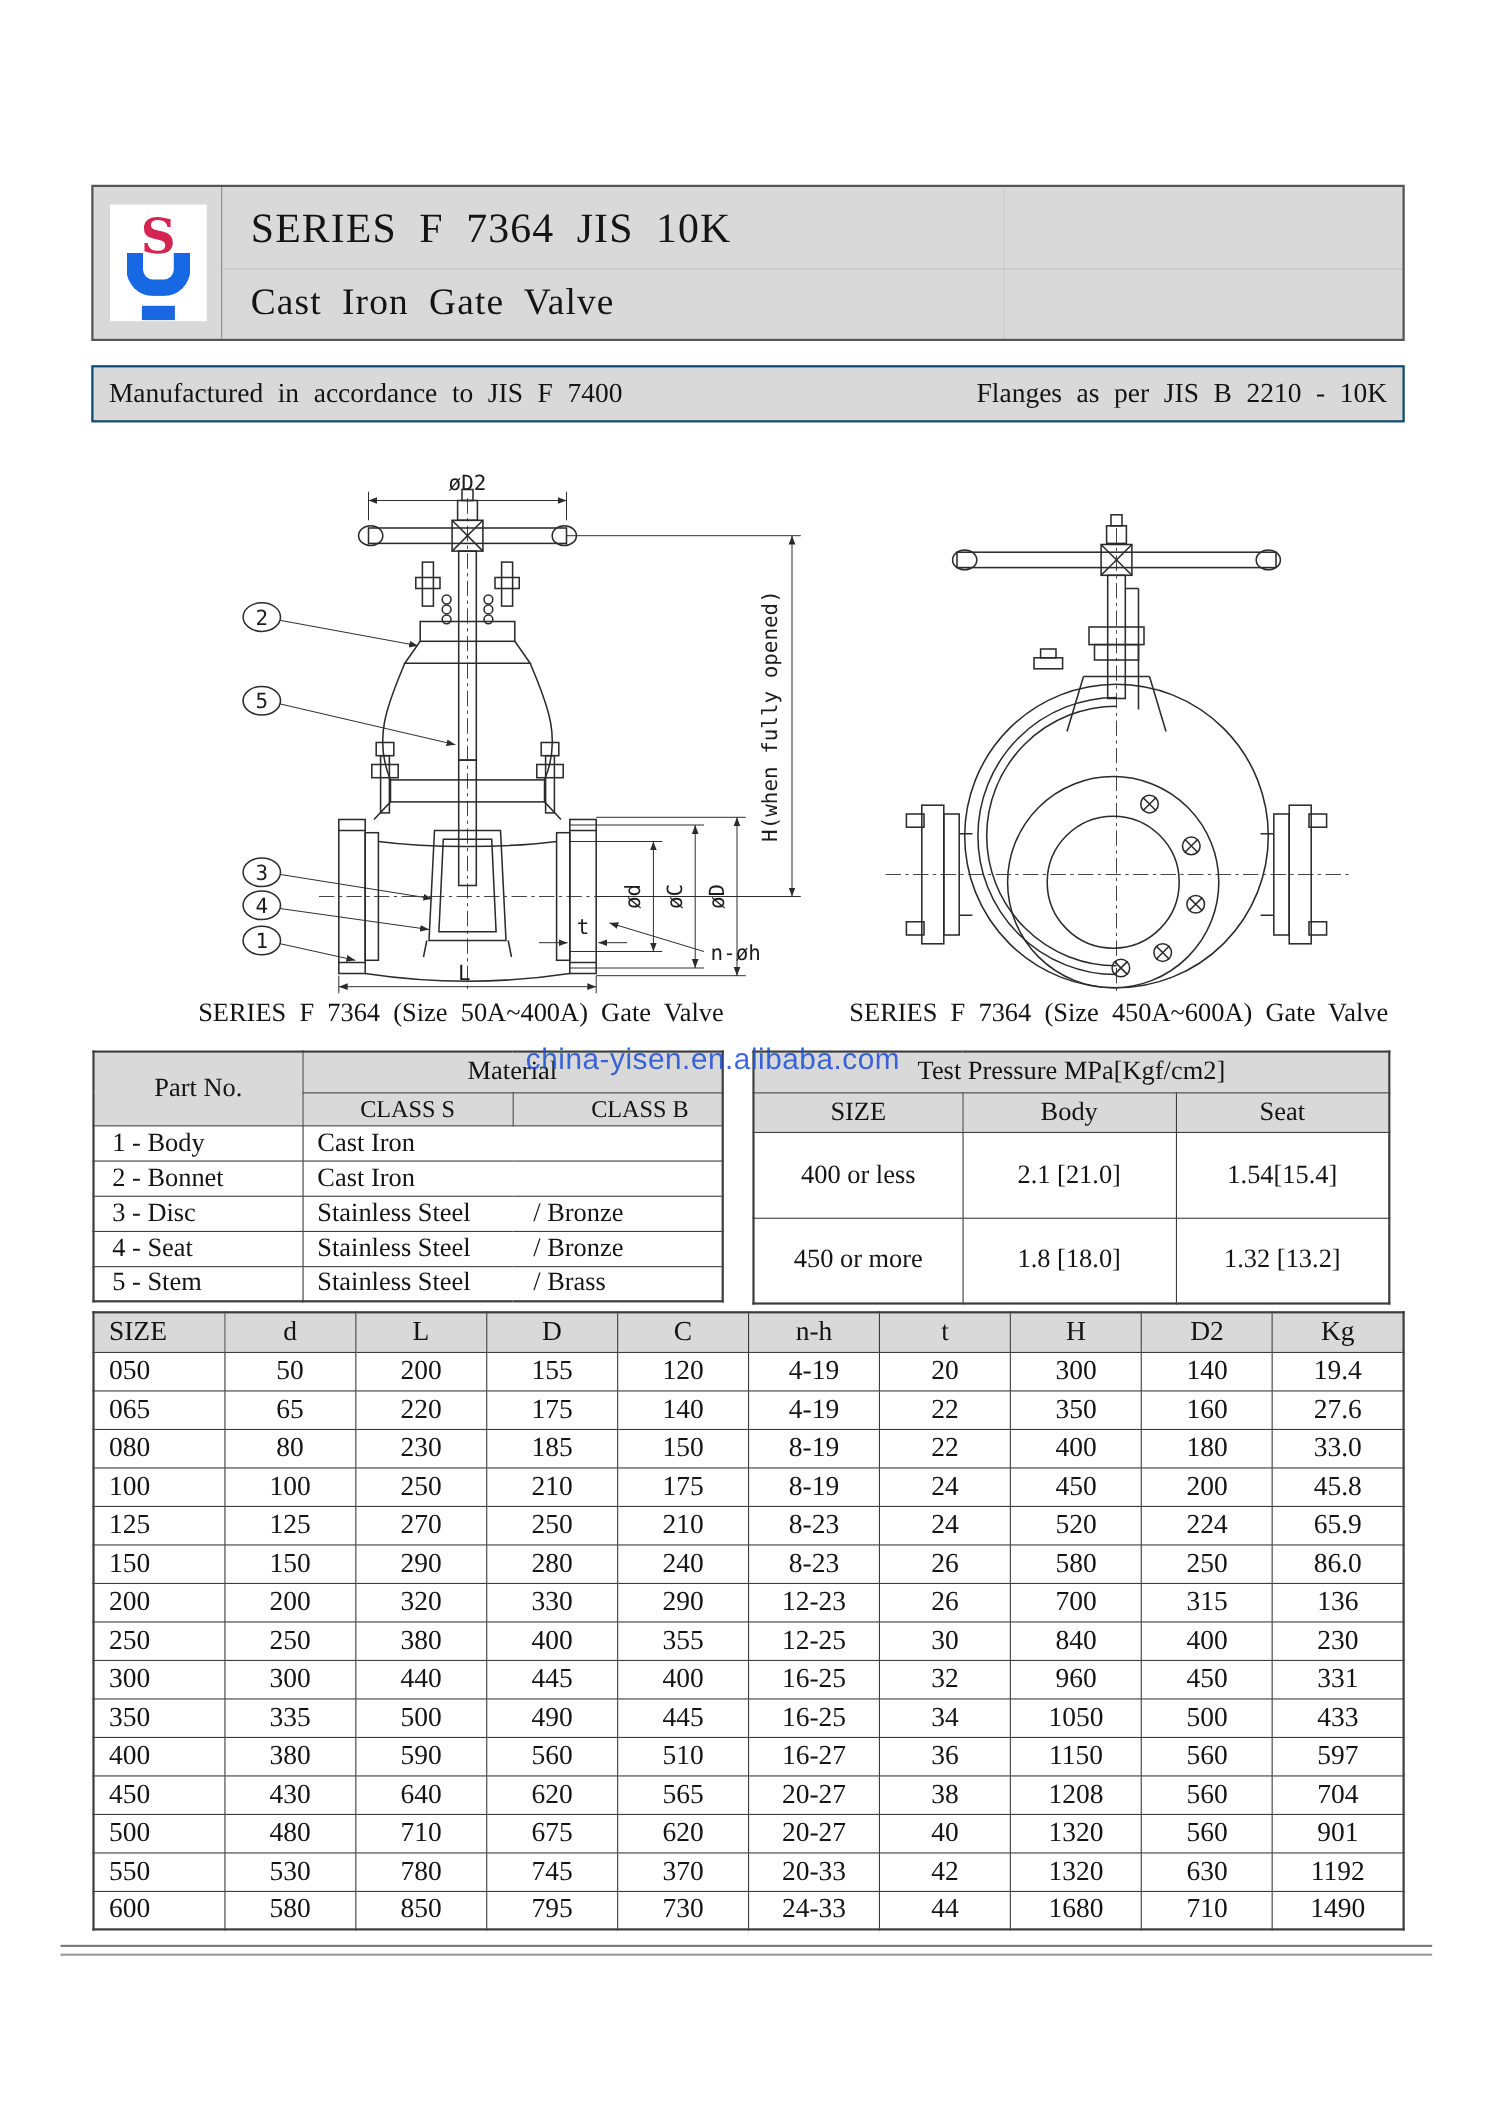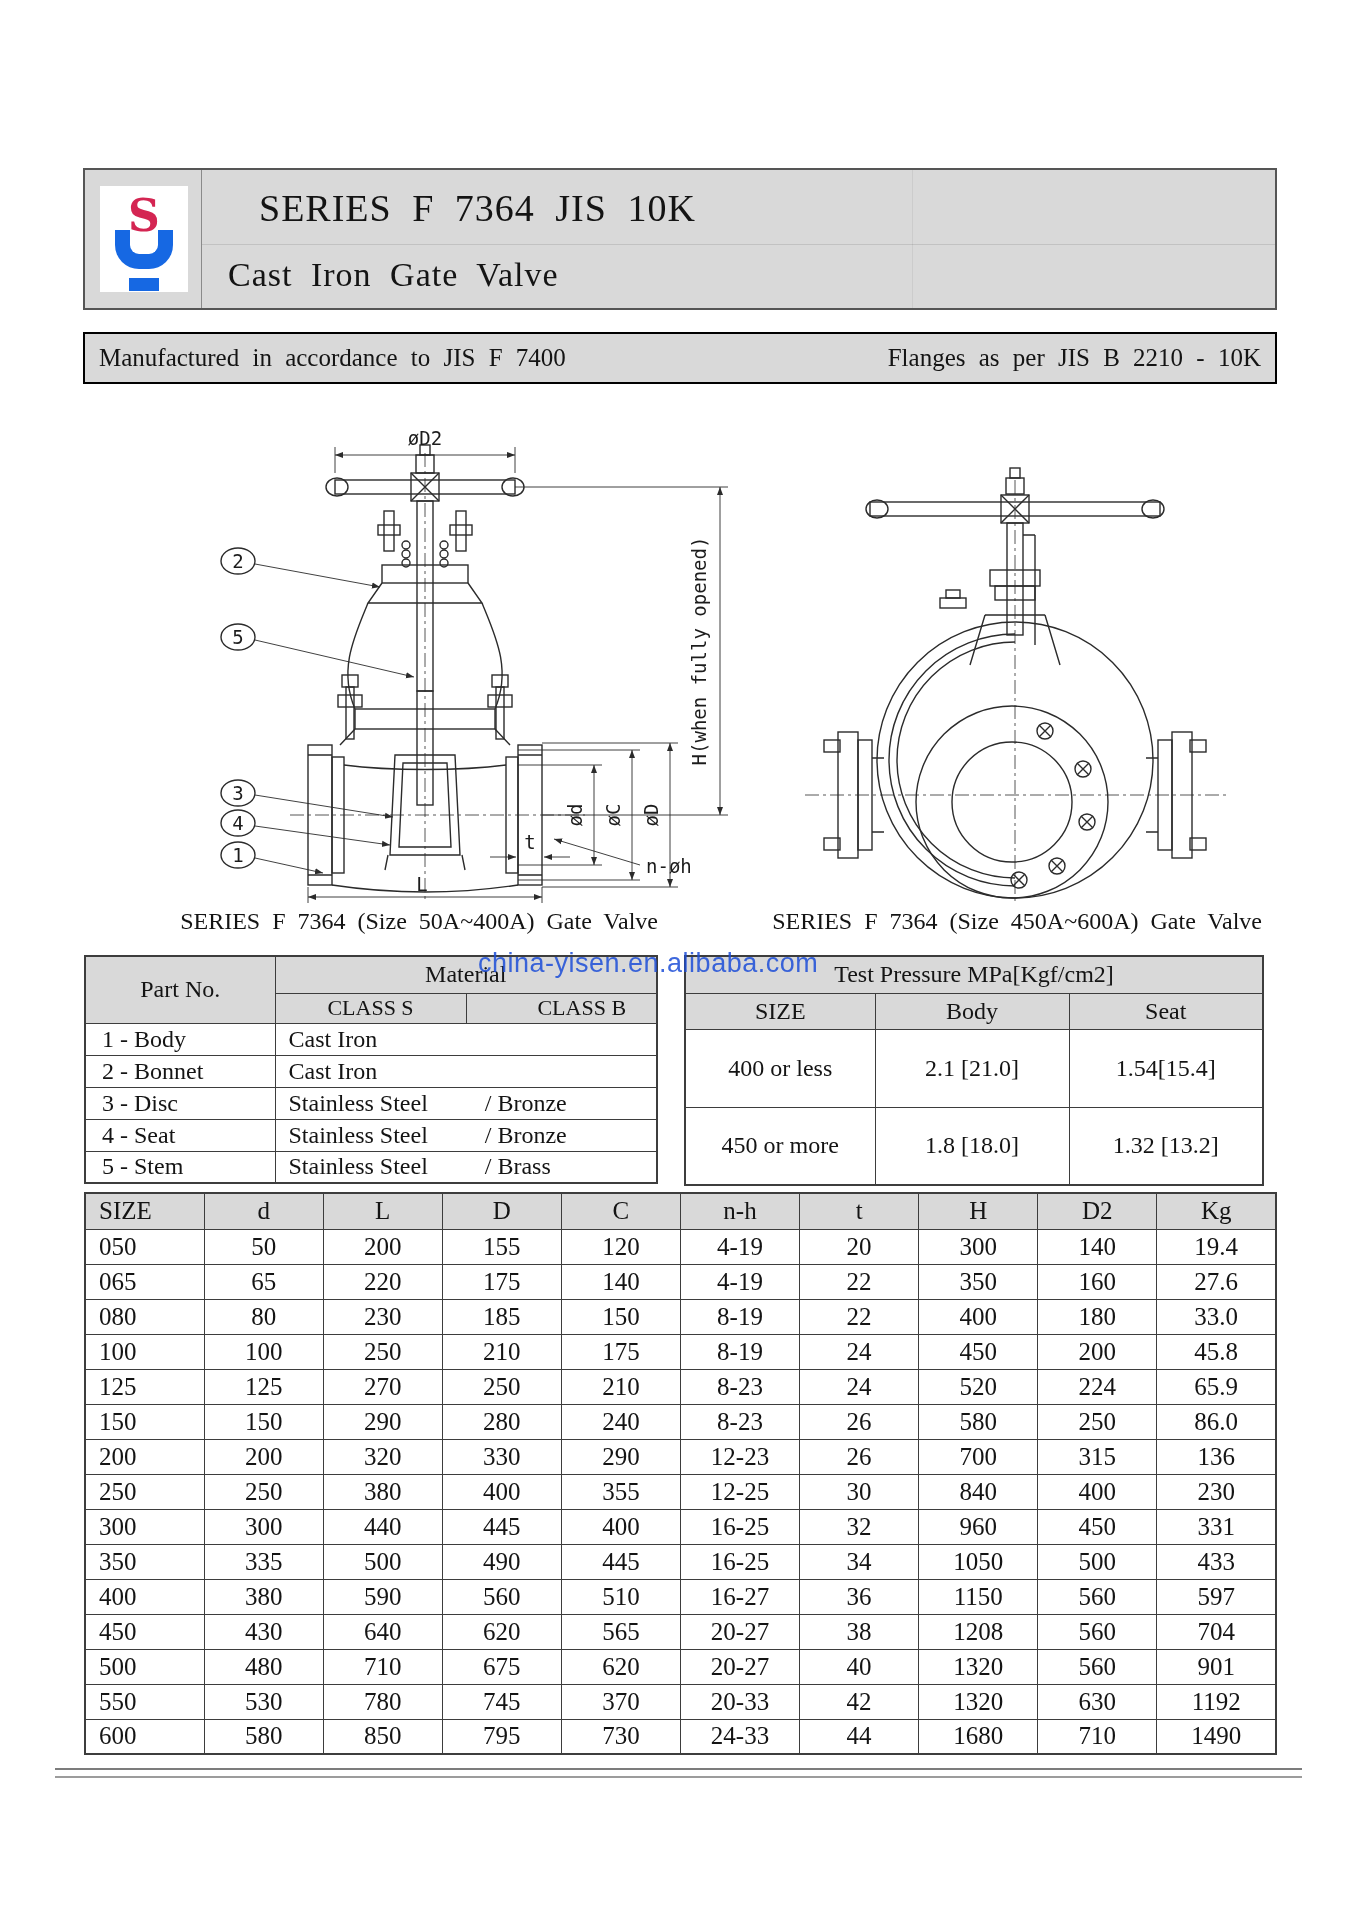--- a/index.html
+++ b/index.html
@@ -13,26 +13,26 @@
   .logo-white{position:absolute;left:15px;top:16px;width:88px;height:106px;background:#ffffff;}
   .logo-u{position:absolute;left:15px;top:44px;width:28px;height:24px;
           border:15px solid #1668e3;border-top:none;border-radius:0 0 24px 24px;}
   .logo-base{position:absolute;left:29px;top:92px;width:30px;height:13px;background:#1668e3;}
   .logo-s{position:absolute;left:28px;top:8px;font-family:"DejaVu Serif",serif;font-weight:bold;
           font-size:44px;line-height:44px;color:#d42552;
           text-shadow:-2px 0 #fff,2px 0 #fff,0 -2px #fff,0 2px #fff;}
   .title-cell{flex:1;position:relative;}
   .title-split{position:absolute;left:0;top:74px;width:100%;height:1px;background:rgba(0,0,0,0.10);}
   .title-vline{position:absolute;left:710px;top:0;width:1px;height:100%;background:rgba(0,0,0,0.06);}
-  .doc-title{position:absolute;left:26px;top:16px;font-size:38px;letter-spacing:1px;word-spacing:10px;margin-left:31px;}
+  .doc-title{position:absolute;left:26px;top:16px;font-size:38px;letter-spacing:1px;word-spacing:10px;}
   .doc-subtitle{position:absolute;left:26px;top:86px;font-size:34px;letter-spacing:1px;word-spacing:9px;}
 
   
   .standards-bar{position:absolute;left:83px;top:332px;width:1194px;height:52px;background:#d9d9d9;
-                 border:2px solid #000000;box-sizing:border-box;display:flex;align-items:center;
+                 border:2px solid #0c4a6e;box-sizing:border-box;display:flex;align-items:center;
                  justify-content:space-between;font-size:25px;word-spacing:7px;padding:0 14px;}
 
   
   .drawing{position:absolute;}
   .drawing svg{display:block;}
   .dw{stroke:#2b2b2b;fill:none;stroke-width:1.4px;}
   .thin{stroke:#2b2b2b;fill:none;stroke-width:0.9px;}
   .cl{stroke:#2b2b2b;fill:none;stroke-width:0.8px;stroke-dasharray:14 4 3 4;}
   .dimtext{font-family:"DejaVu Sans Mono",monospace;font-size:19px;fill:#1c1c1c;stroke:none;}
   .callout-num{font-family:"DejaVu Sans Mono",monospace;font-size:19px;fill:#1c1c1c;stroke:none;}

